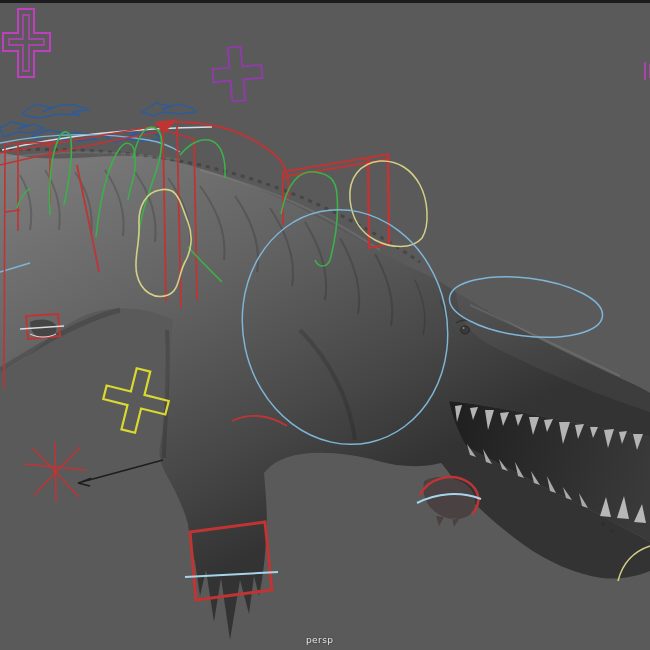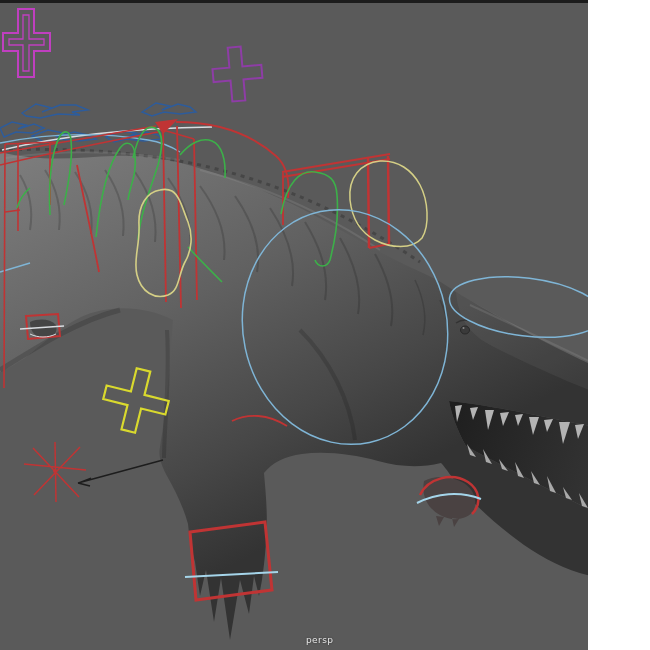--- a/index.html
+++ b/index.html
@@ -1,18 +1,18 @@
 <!DOCTYPE html>
 <html style="--bg: #5a5a5a; --border: #1c1c1c; --red: #c03434; --green: #3cb049; --yellowpale: #d4cf86; --yellow: #d9d92e; --cyan: #7fb5d6; --cyanlight: #a5d5ea; --blue: #2d5c9c; --magenta: #c03fc0; --purple: #8e3da6; --white: #d9dce0; --arrow: #1d1d1d;"><head>
 <meta charset="utf-8">
 <style>
   html,body{margin:0;padding:0;}
   .viewport{
     position:relative;
-    width:588px;height:650px;
+    width:650px;height:650px;
     background:var(--bg,#5a5a5a);
     overflow:hidden;
     font-family:"DejaVu Sans","Liberation Sans",sans-serif;
   }
   .top-border{position:absolute;top:0;left:0;width:100%;height:3px;background:var(--border,#1c1c1c);}
   svg{position:absolute;top:0;left:0;}
   .camera-label{
     position:absolute;left:306px;top:635px;
     font-size:9px;color:#e8e8e8;letter-spacing:.4px;
     text-shadow:0 0 2px rgba(0,0,0,.5);

